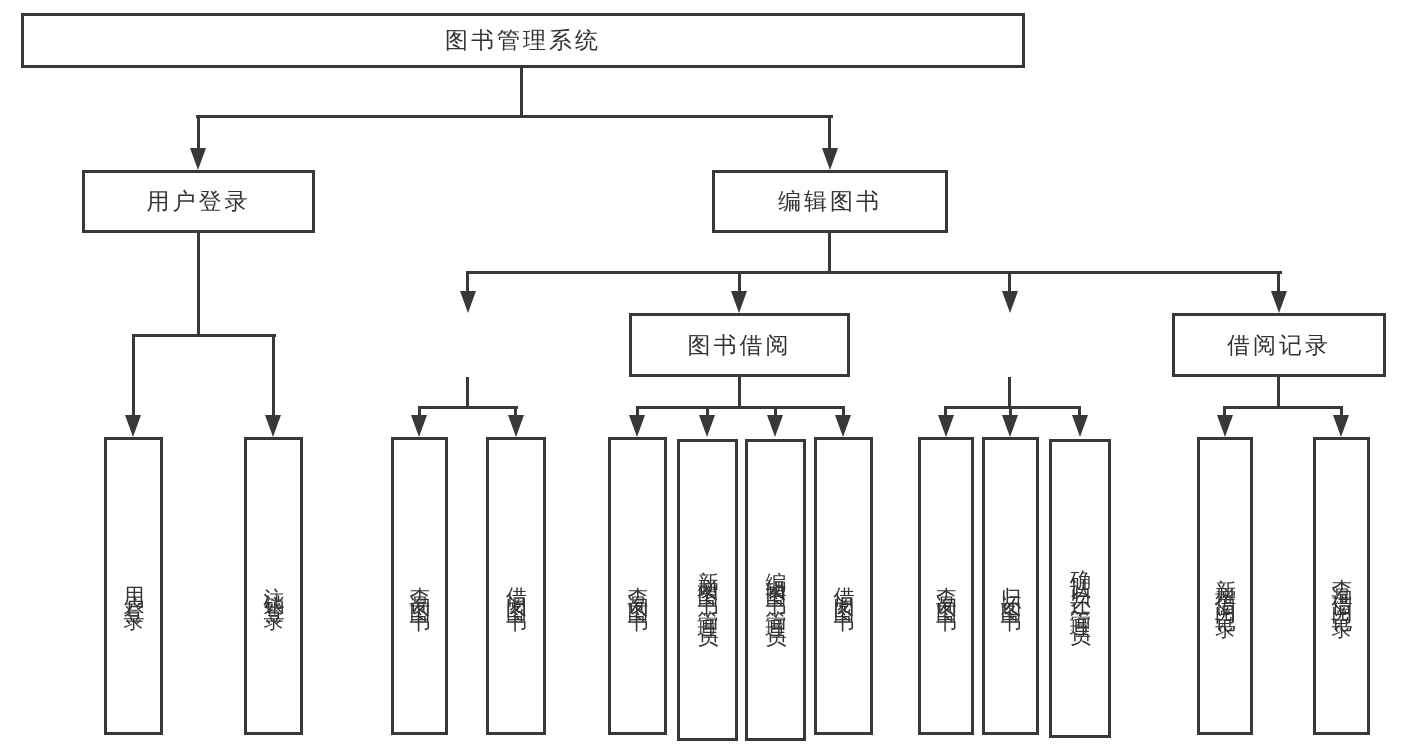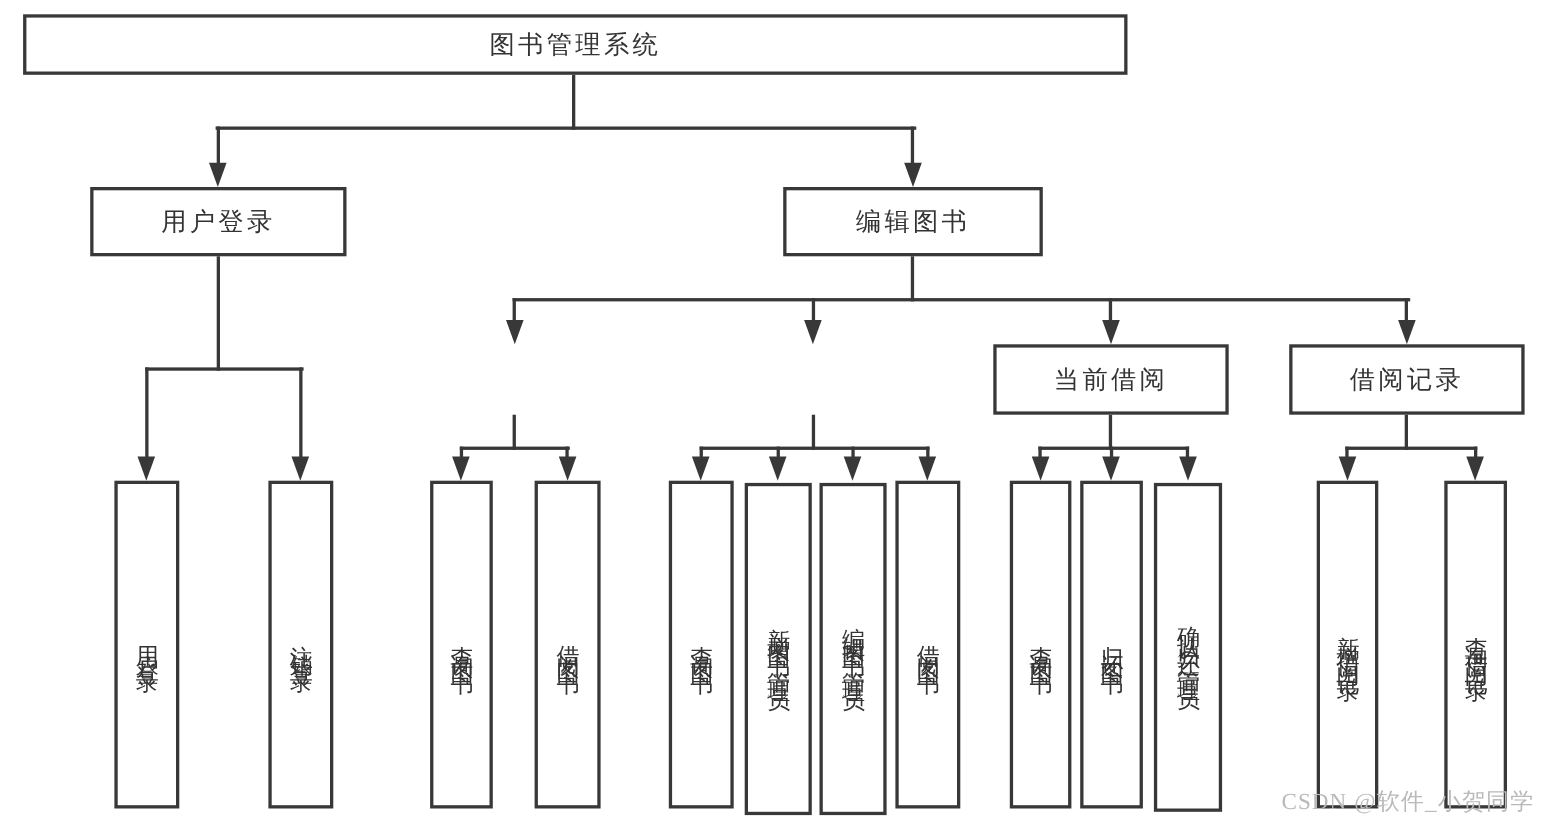--- a/index.html
+++ b/index.html
@@ -70,22 +70,22 @@
   <div class="line" style="left:466px; top:271px; width:816px; height:3px;"></div>
   <div class="line" style="left:466px; top:271px; width:3px; height:23px;"></div>
   <div class="arrow" style="left:460px; top:291px;"></div>
   <div class="line" style="left:738px; top:271px; width:3px; height:23px;"></div>
   <div class="arrow" style="left:731px; top:291px;"></div>
   <div class="line" style="left:1008px; top:271px; width:3px; height:23px;"></div>
   <div class="arrow" style="left:1002px; top:291px;"></div>
   <div class="line" style="left:1277px; top:271px; width:3px; height:23px;"></div>
   <div class="arrow" style="left:1271px; top:291px;"></div>
 
-  <div class="hbox" style="left:903px; top:313px; width:214px; height:64px;">
-    <span>当前借阅</span>
+  <div class="hbox" style="left:629px; top:313px; width:221px; height:64px;">
+    <span>图书借阅</span>
   </div>
   <div class="hbox" style="left:1172px; top:313px; width:214px; height:64px;">
     <span>借阅记录</span>
   </div>
 
   <div class="line" style="left:466px; top:377px; width:3px; height:32px;"></div>
   <div class="line" style="left:418px; top:406px; width:100px; height:3px;"></div>
   <div class="line" style="left:418px; top:406px; width:3px; height:12px;"></div>
   <div class="arrow" style="left:411px; top:415px;"></div>
   <div class="line" style="left:514px; top:406px; width:3px; height:12px;"></div>
@@ -155,15 +155,14 @@
     <span>确认归还（管理员）</span>
   </div>
 
   <div class="vbox" style="left:1197px; top:437px; width:56px; height:298px;">
     <span>新增借阅记录</span>
   </div>
   <div class="vbox" style="left:1313px; top:437px; width:57px; height:298px;">
     <span>查询借阅记录</span>
   </div>
 
-  <div class="watermark">CSDN @软件_小贺同学</div>
 
 </div>
 
 </body></html>

